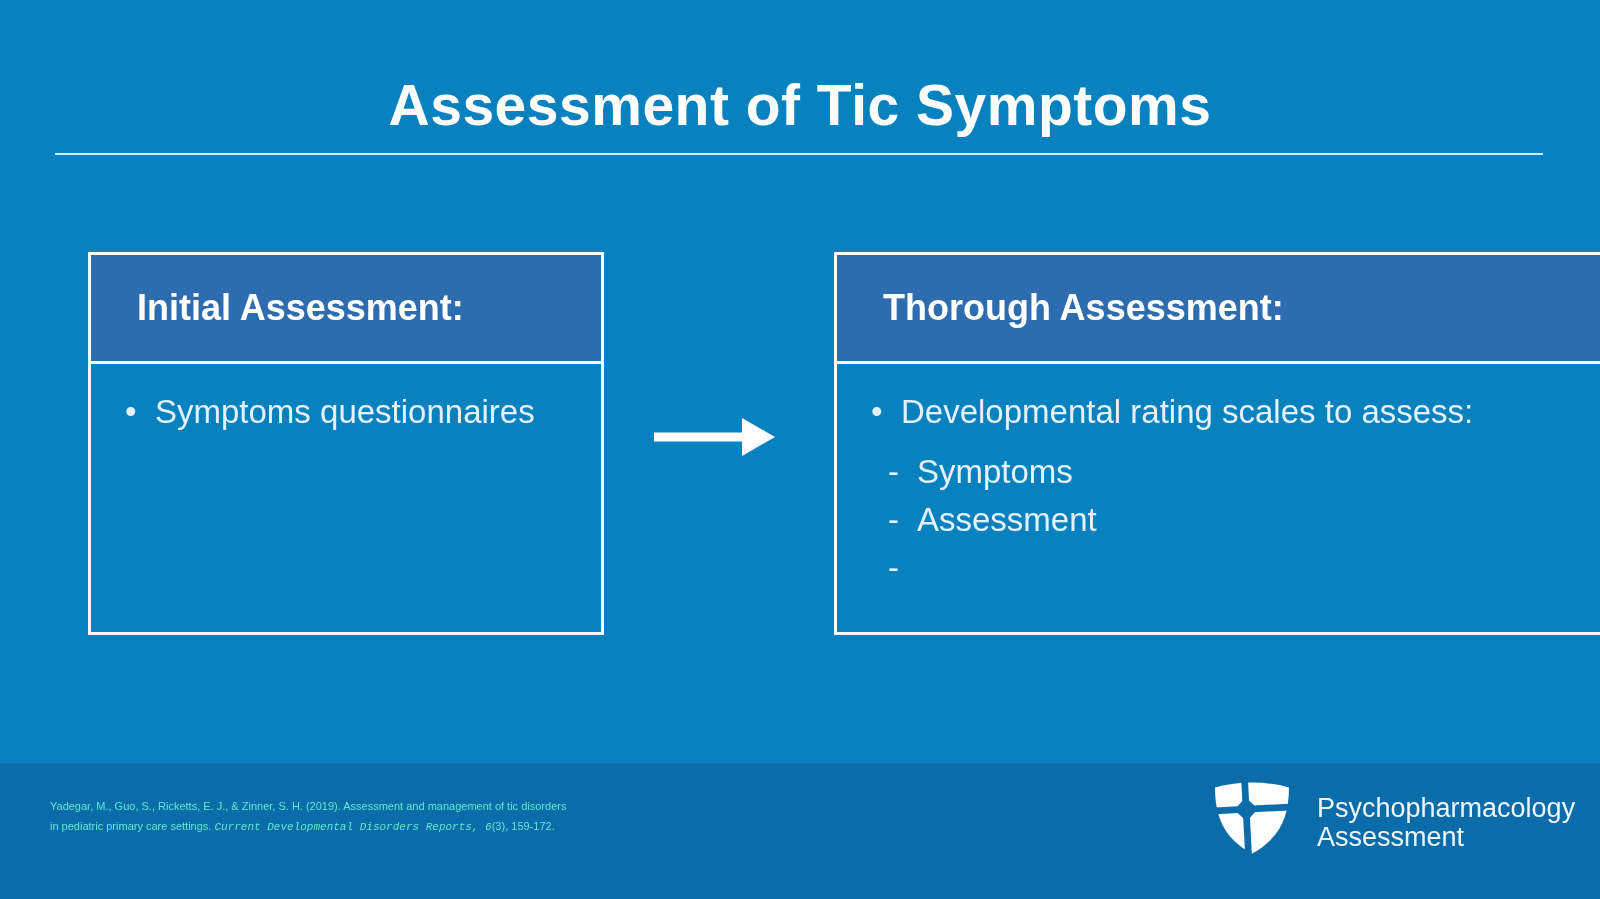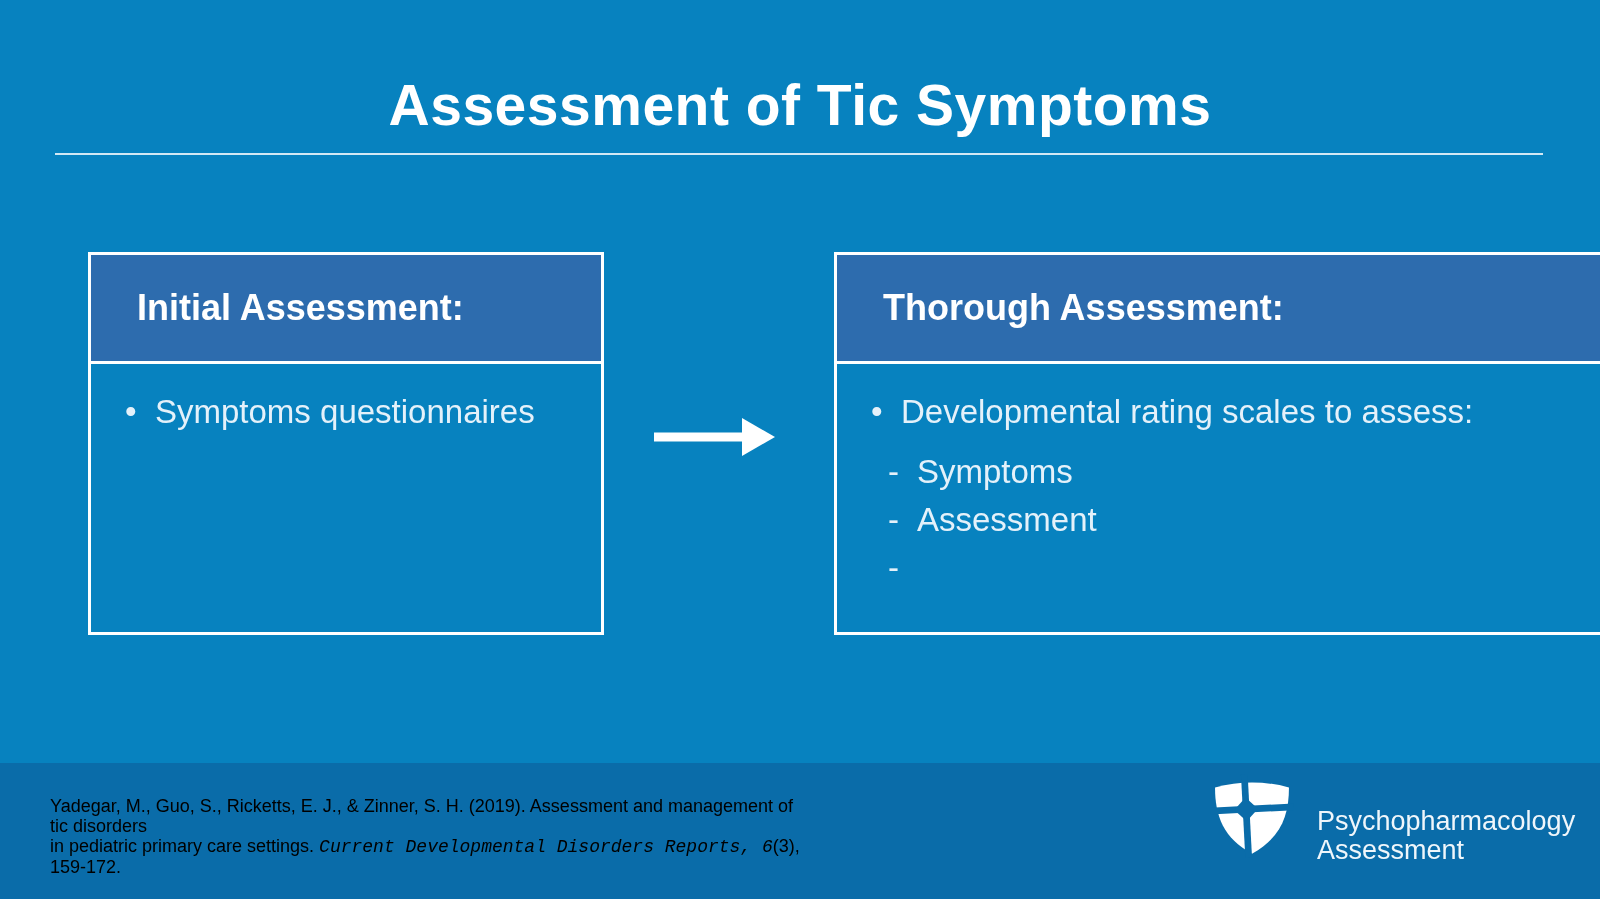--- a/index.html
+++ b/index.html
@@ -47,31 +47,31 @@
   .sub-item .s-marker{width:29px;flex:0 0 29px;}
   .arrow-wrap{
     position:absolute;left:654px;top:417px;width:122px;height:40px;
   }
   .footer-band{
     position:absolute;left:0;top:763px;width:1600px;height:136px;
     background:#0A6CA9;
   }
   .citation{
     position:absolute;left:50px;top:33px;
-    color:#000000;font-size:18px;line-height:20px;
+    color:#5eead4;font-size:11px;line-height:20px;
     max-width:760px;
   }
   .citation i{font-style:italic;font-family:Liberation Mono, monospace;}
   .logo{
     position:absolute;left:1210px;top:11px;
     display:flex;align-items:flex-start;
   }
   .logo-shield{width:84px;height:84px;}
   .logo-text{
-    margin-left:23px;margin-top:33px;
+    margin-left:23px;margin-top:20px;
     color:#EFF6FB;font-size:27px;line-height:29px;font-weight:300;
   }
 </style>
 </head>
 <body>
 
 <div class="slide">
 
   <div class="title">Assessment of Tic Symptoms</div>
   <div class="title-divider"></div>

